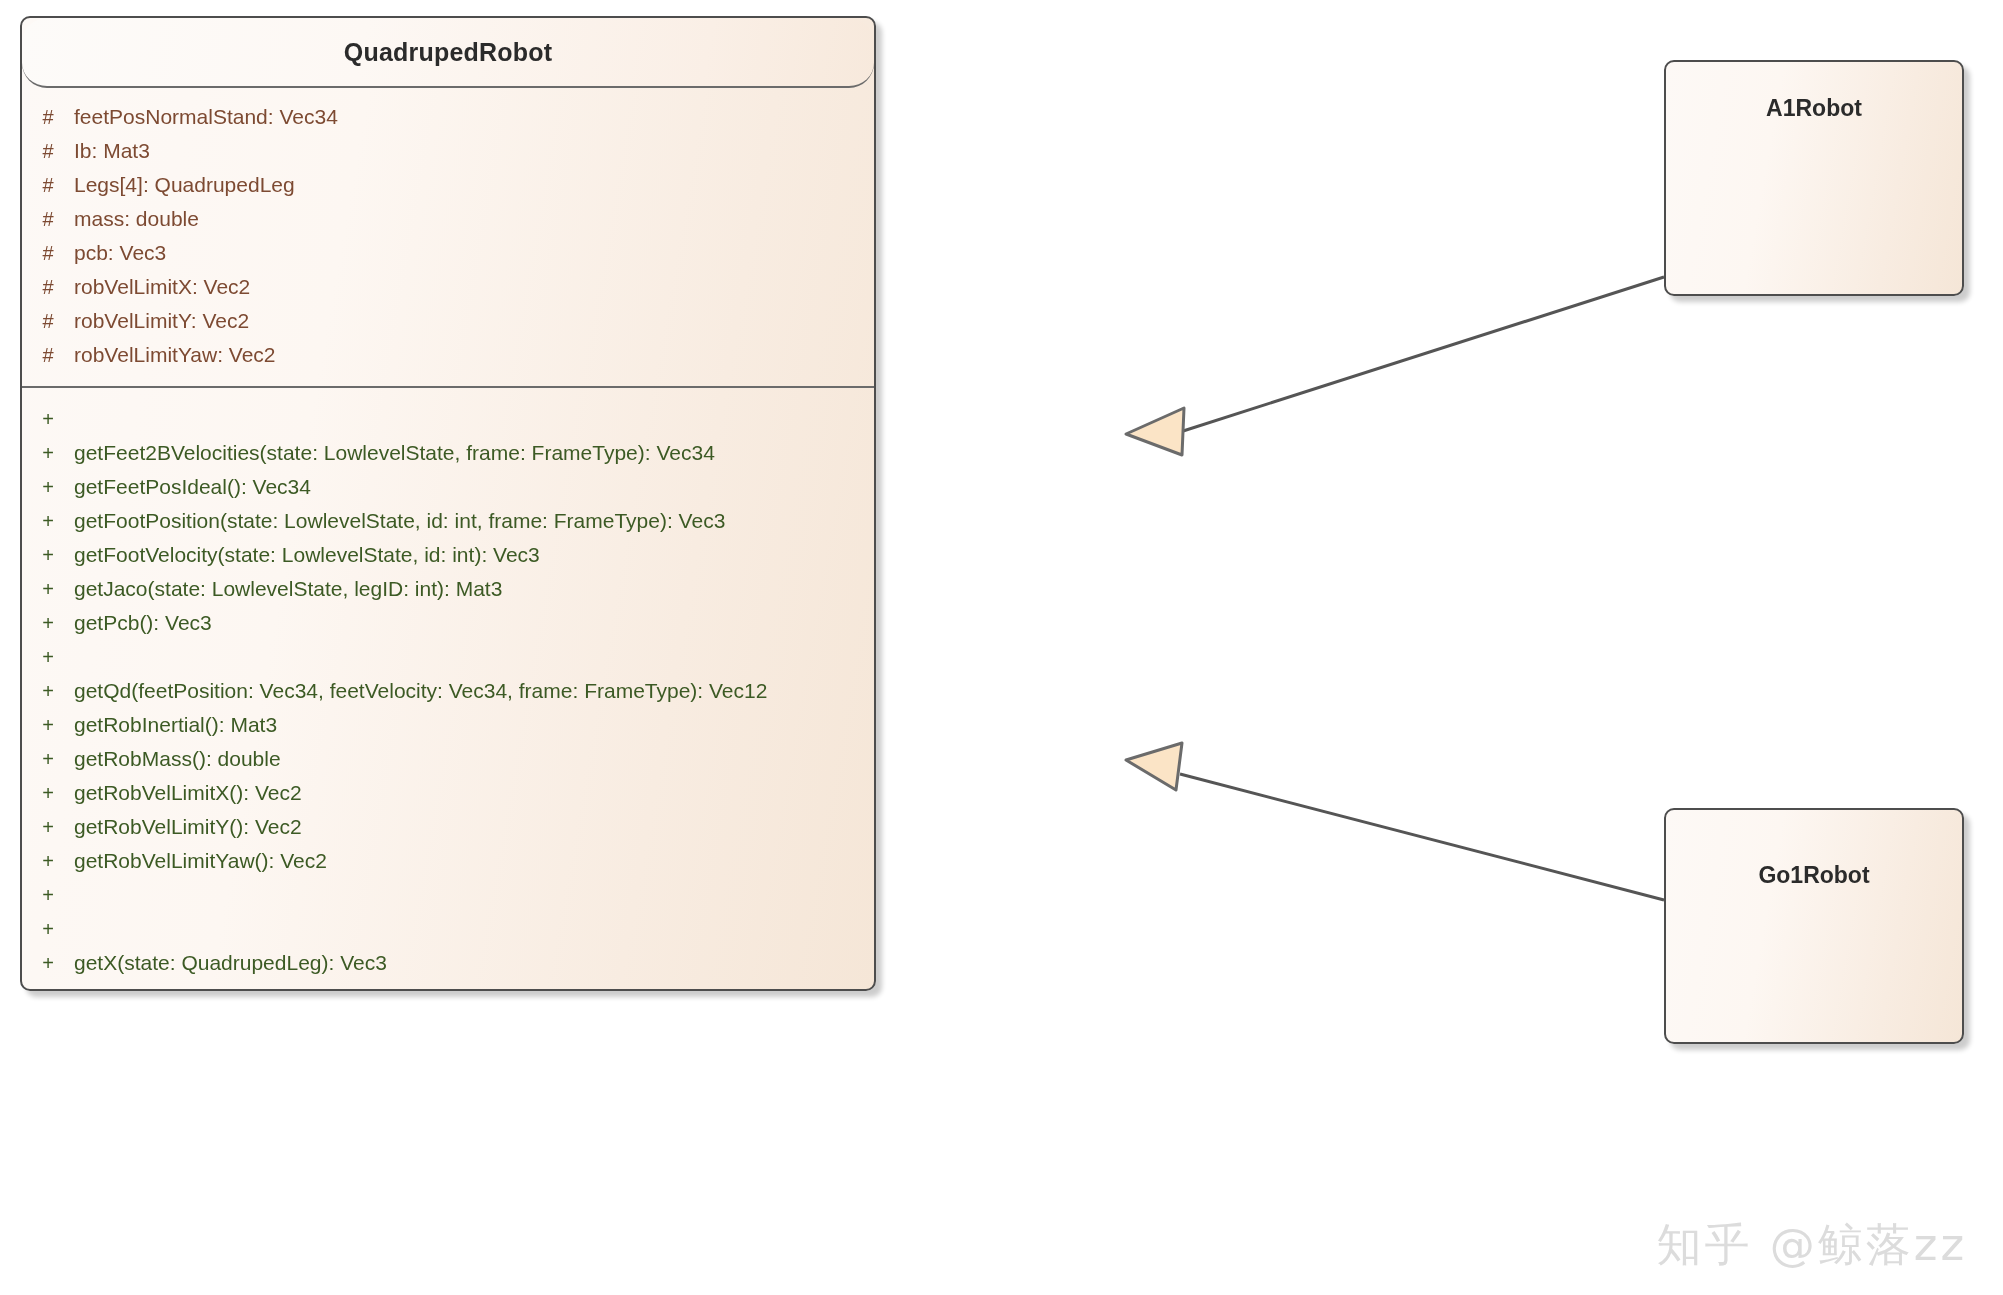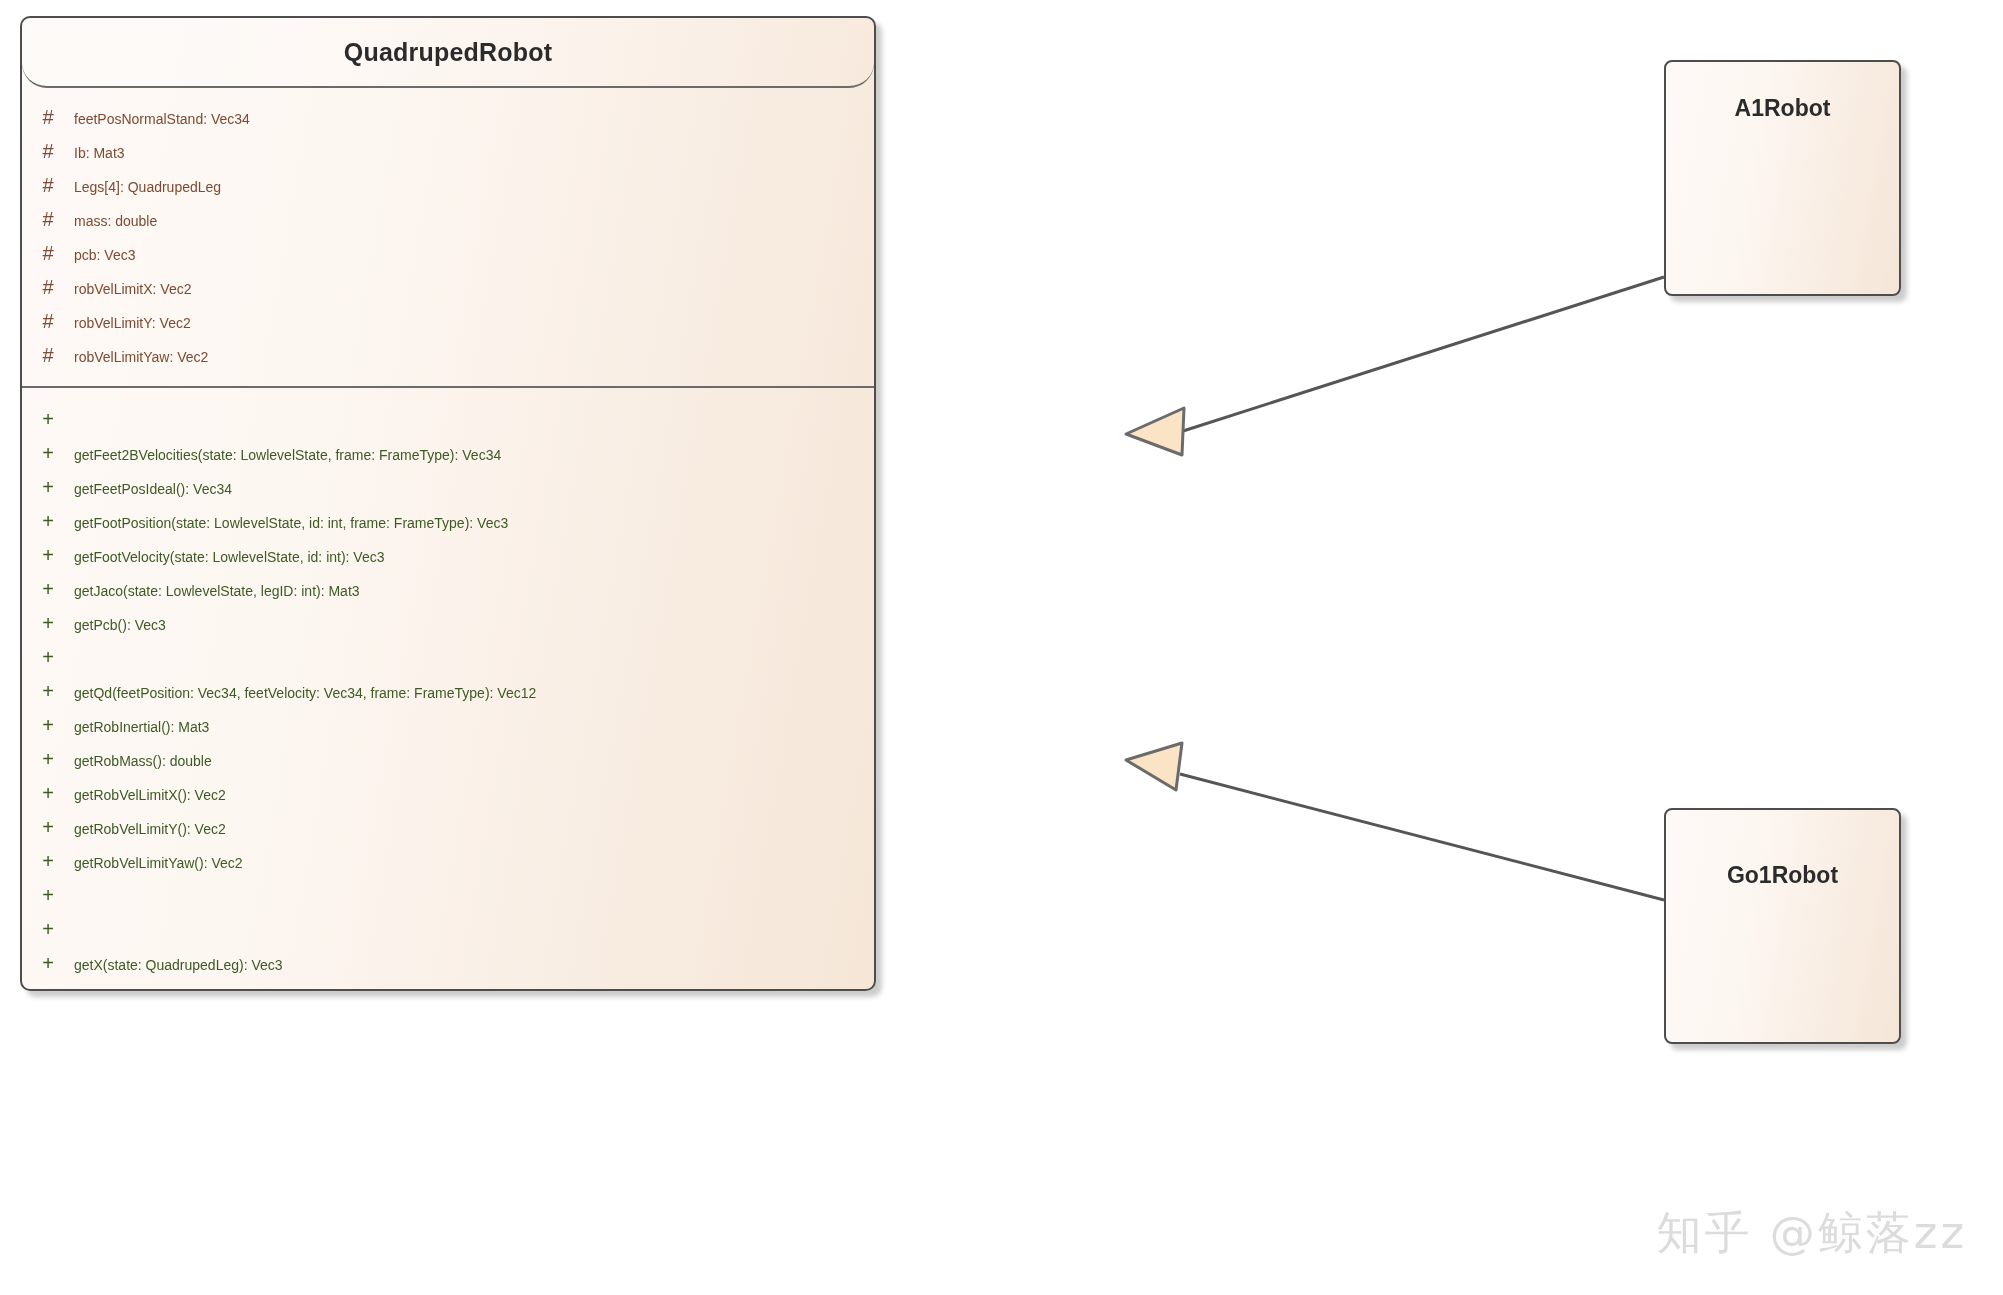--- a/index.html
+++ b/index.html
@@ -77,52 +77,51 @@
     line-height: 34px;
     white-space: nowrap;
   }
   .member-vis {
     width: 52px;
     flex: 0 0 52px;
     text-align: center;
     font-size: 20px;
   }
   .member-text {
-    font-size: 14px;
+    font-size: 21px;
   }
   .attr-row .member-vis,
   .attr-row .member-text { color: #7d4a32; }
   .method-row .member-vis,
   .method-row .member-text { color: #3c5a24; }
 
   
   .subclass-box {
-    width: 237px;
+    width: 300px;
     height: 236px;
     display: block;
-    border-radius: 8px;
   }
   #a1robot-box { left: 1664px; top: 60px; }
   #go1robot-box { left: 1664px; top: 808px; padding-left: 40px; }
   .subclass-title {
     position: absolute;
     left: 0; right: 0;
     text-align: center;
     font-size: 23px;
     font-weight: bold;
     color: #2b2b2b;
   }
   #a1robot-box .subclass-title { top: 33px; }
   #go1robot-box .subclass-title { top: 52px; }
 
   
   #watermark {
     position: absolute;
     right: 36px;
-    bottom: 32px;
+    bottom: 20px;
     font-size: 45px;
     color: #dcdcdc;
     font-family: "DejaVu Sans", sans-serif;
     letter-spacing: 3px;
     white-space: nowrap;
     user-select: none;
   }
 </style>
 </head>
 <body>

